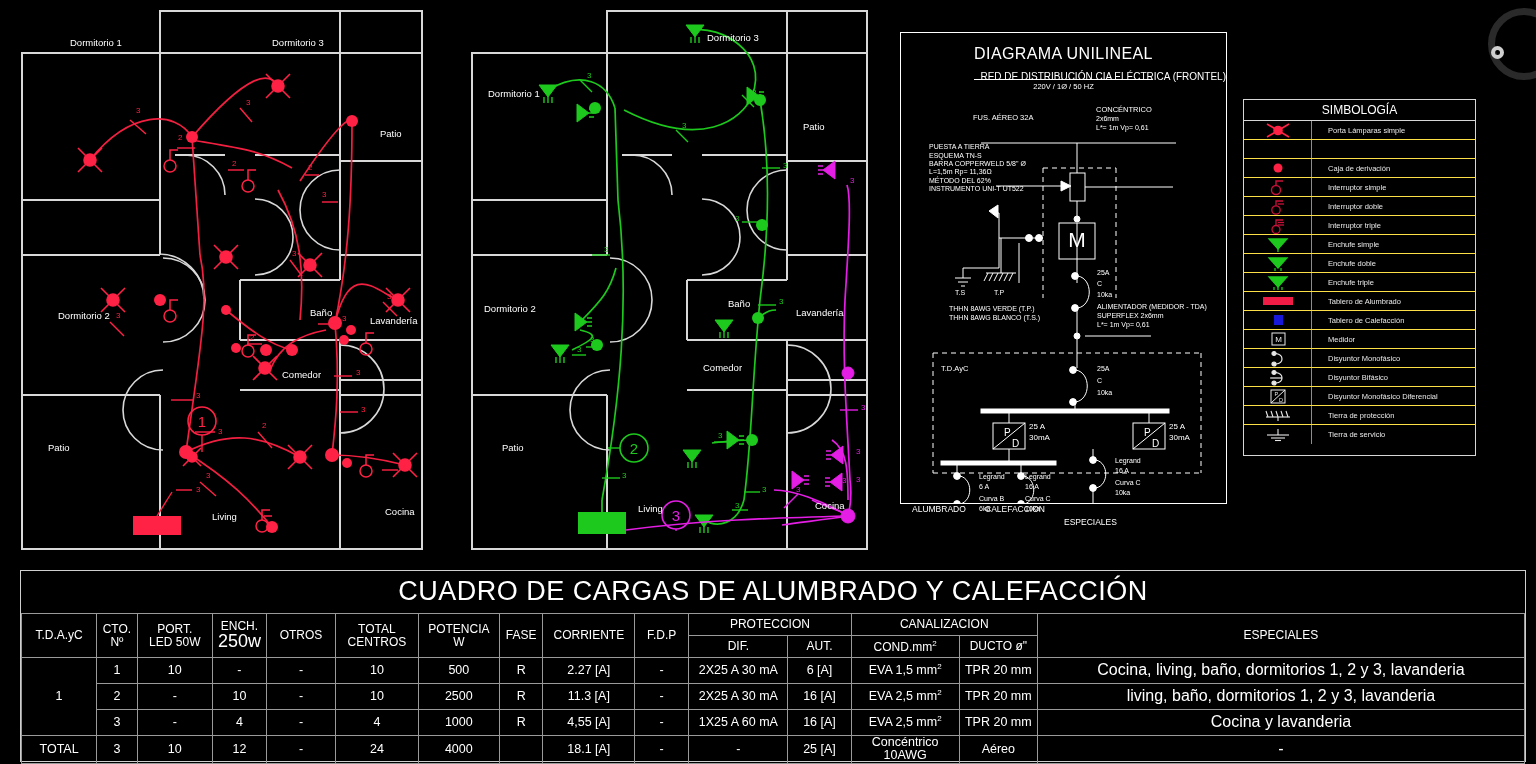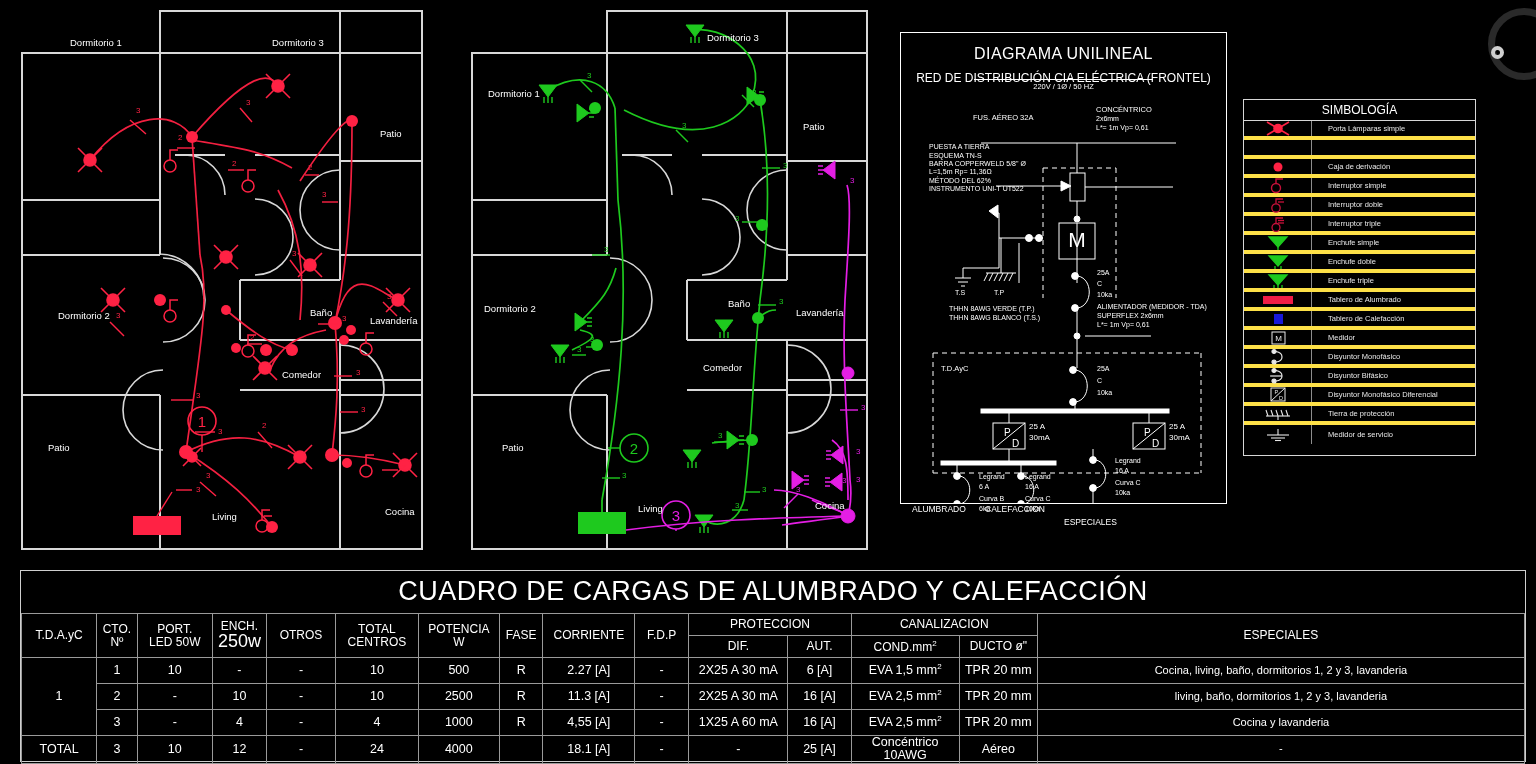--- a/index.html
+++ b/index.html
@@ -30,21 +30,21 @@
   #symbology {
     position: absolute; left: 1243px; top: 99px;
     width: 233px; height: 357px;
     border: 1px solid #d6d6d6;
   }
   #symbology .sym-title {
     height: 21px; line-height: 21px; text-align: center;
     color: #fff; font-size: 12px; border-bottom: 1px solid #d6d6d6;
   }
   .sym-row {
-    display: flex; height: 19px; border-bottom: 4px solid #fde047;
+    display: flex; height: 19px; border-bottom: 1px solid #fde047;
   }
   .sym-row:last-child { border-bottom: none; }
   .sym-ico {
     width: 68px; border-right: 1px solid #8d8d8d;
     display: flex; align-items: center; justify-content: center;
     position: relative;
   }
   .sym-txt {
     flex: 1; color: #e8e8e8; font-size: 7.5px;
     display: flex; align-items: center; padding-left: 16px;
@@ -78,21 +78,21 @@
     width: 100%; border-collapse: collapse;
     color: #fff; font-size: 11.5px; table-layout: fixed;
   }
   table.cargas th, table.cargas td {
     border: 1px solid #9a9a9a;
     text-align: center; vertical-align: middle;
     padding: 0 1px; line-height: 1.06;
   }
   table.cargas th { font-weight: 400; font-size: 12px; height: 44px; }
   table.cargas td { height: 26px; font-size: 12.5px; }
-  table.cargas td.ubic { font-size: 11px; text-align: center; }
+  table.cargas td.ubic { font-size: 16px; text-align: center; }
   .big { font-size: 18px; }
   .sup { font-size: 8px; vertical-align: super; }
 
   
   .room { font-size: 9.5px; }
 </style>
 </head>
 <body>
 
 <div id="root">
@@ -619,21 +619,21 @@
       <g>
         <circle cx="56" cy="505" r="10" stroke="#b0144a" stroke-width="2.4" fill="none"></circle>
         <text x="56" y="510" fill="#b0144a" font-size="11" text-anchor="middle" font-family="Liberation Sans, sans-serif">1</text>
         <circle cx="120" cy="505" r="10" stroke="#22aa33" stroke-width="2.4" fill="none"></circle>
         <text x="120" y="510" fill="#22aa33" font-size="11" text-anchor="middle" font-family="Liberation Sans, sans-serif">2</text>
         <circle cx="192" cy="510" r="10" stroke="#aa22cc" stroke-width="2.4" fill="none"></circle>
         <text x="192" y="515" fill="#aa22cc" font-size="11" text-anchor="middle" font-family="Liberation Sans, sans-serif">3</text>
       </g>
     </svg>
 
-    <div class="lbl" style="left:0;width:325px;text-align:center;top:38px;font-size:12px">RED DE DISTRIBUCIÓN CIA ELÉCTRICA (FRONTEL)</div>
+    <div class="lbl" style="left:0;width:325px;text-align:right;top:38px;font-size:10px">RED DE DISTRIBUCIÓN CIA ELÉCTRICA (FRONTEL)</div>
     <div class="lbl" style="left:0;width:325px;text-align:center;top:49px;font-size:7.5px">220V   /   1Ø   /   50 HZ</div>
 
     <div class="lbl" style="left:72px;top:80px;font-size:7.5px">FUS. AÉREO 32A</div>
 
     <div class="lbl" style="left:195px;top:72px;font-size:7.5px">CONCÉNTRICO</div>
     <div class="lbl" style="left:195px;top:82px;font-size:7px">2x6mm</div>
     <div class="lbl" style="left:195px;top:91px;font-size:7px">L*= 1m    Vp= 0,61</div>
 
     <div class="lbl" style="left:28px;top:110px;font-size:7px">PUESTA A TIERRA</div>
     <div class="lbl" style="left:28px;top:119px;font-size:7px">ESQUEMA TN-S</div>
@@ -877,21 +877,21 @@
       <div class="sym-ico">
         <svg width="32" height="14" viewBox="0 0 32 14">
             <g stroke="#e8e8e8" stroke-width="1.1" fill="none">
               <path d="M16 1 L16 7"></path>
               <path d="M5 7 L27 7"></path>
               <path d="M9 10 L23 10"></path>
               <path d="M13 12.5 L19 12.5"></path>
             </g>
           </svg>
       </div>
-      <div class="sym-txt">Medidor de servicio</div>
+      <div class="sym-txt">Tierra de servicio</div>
     </div>
   </div>
 
   <div id="load-table">
     <div id="table-title">CUADRO DE CARGAS DE ALUMBRADO Y CALEFACCIÓN</div>
     <table class="cargas">
       <colgroup>
         <col style="width:5.0%">
           <col style="width:2.7%">
           <col style="width:5.0%">

